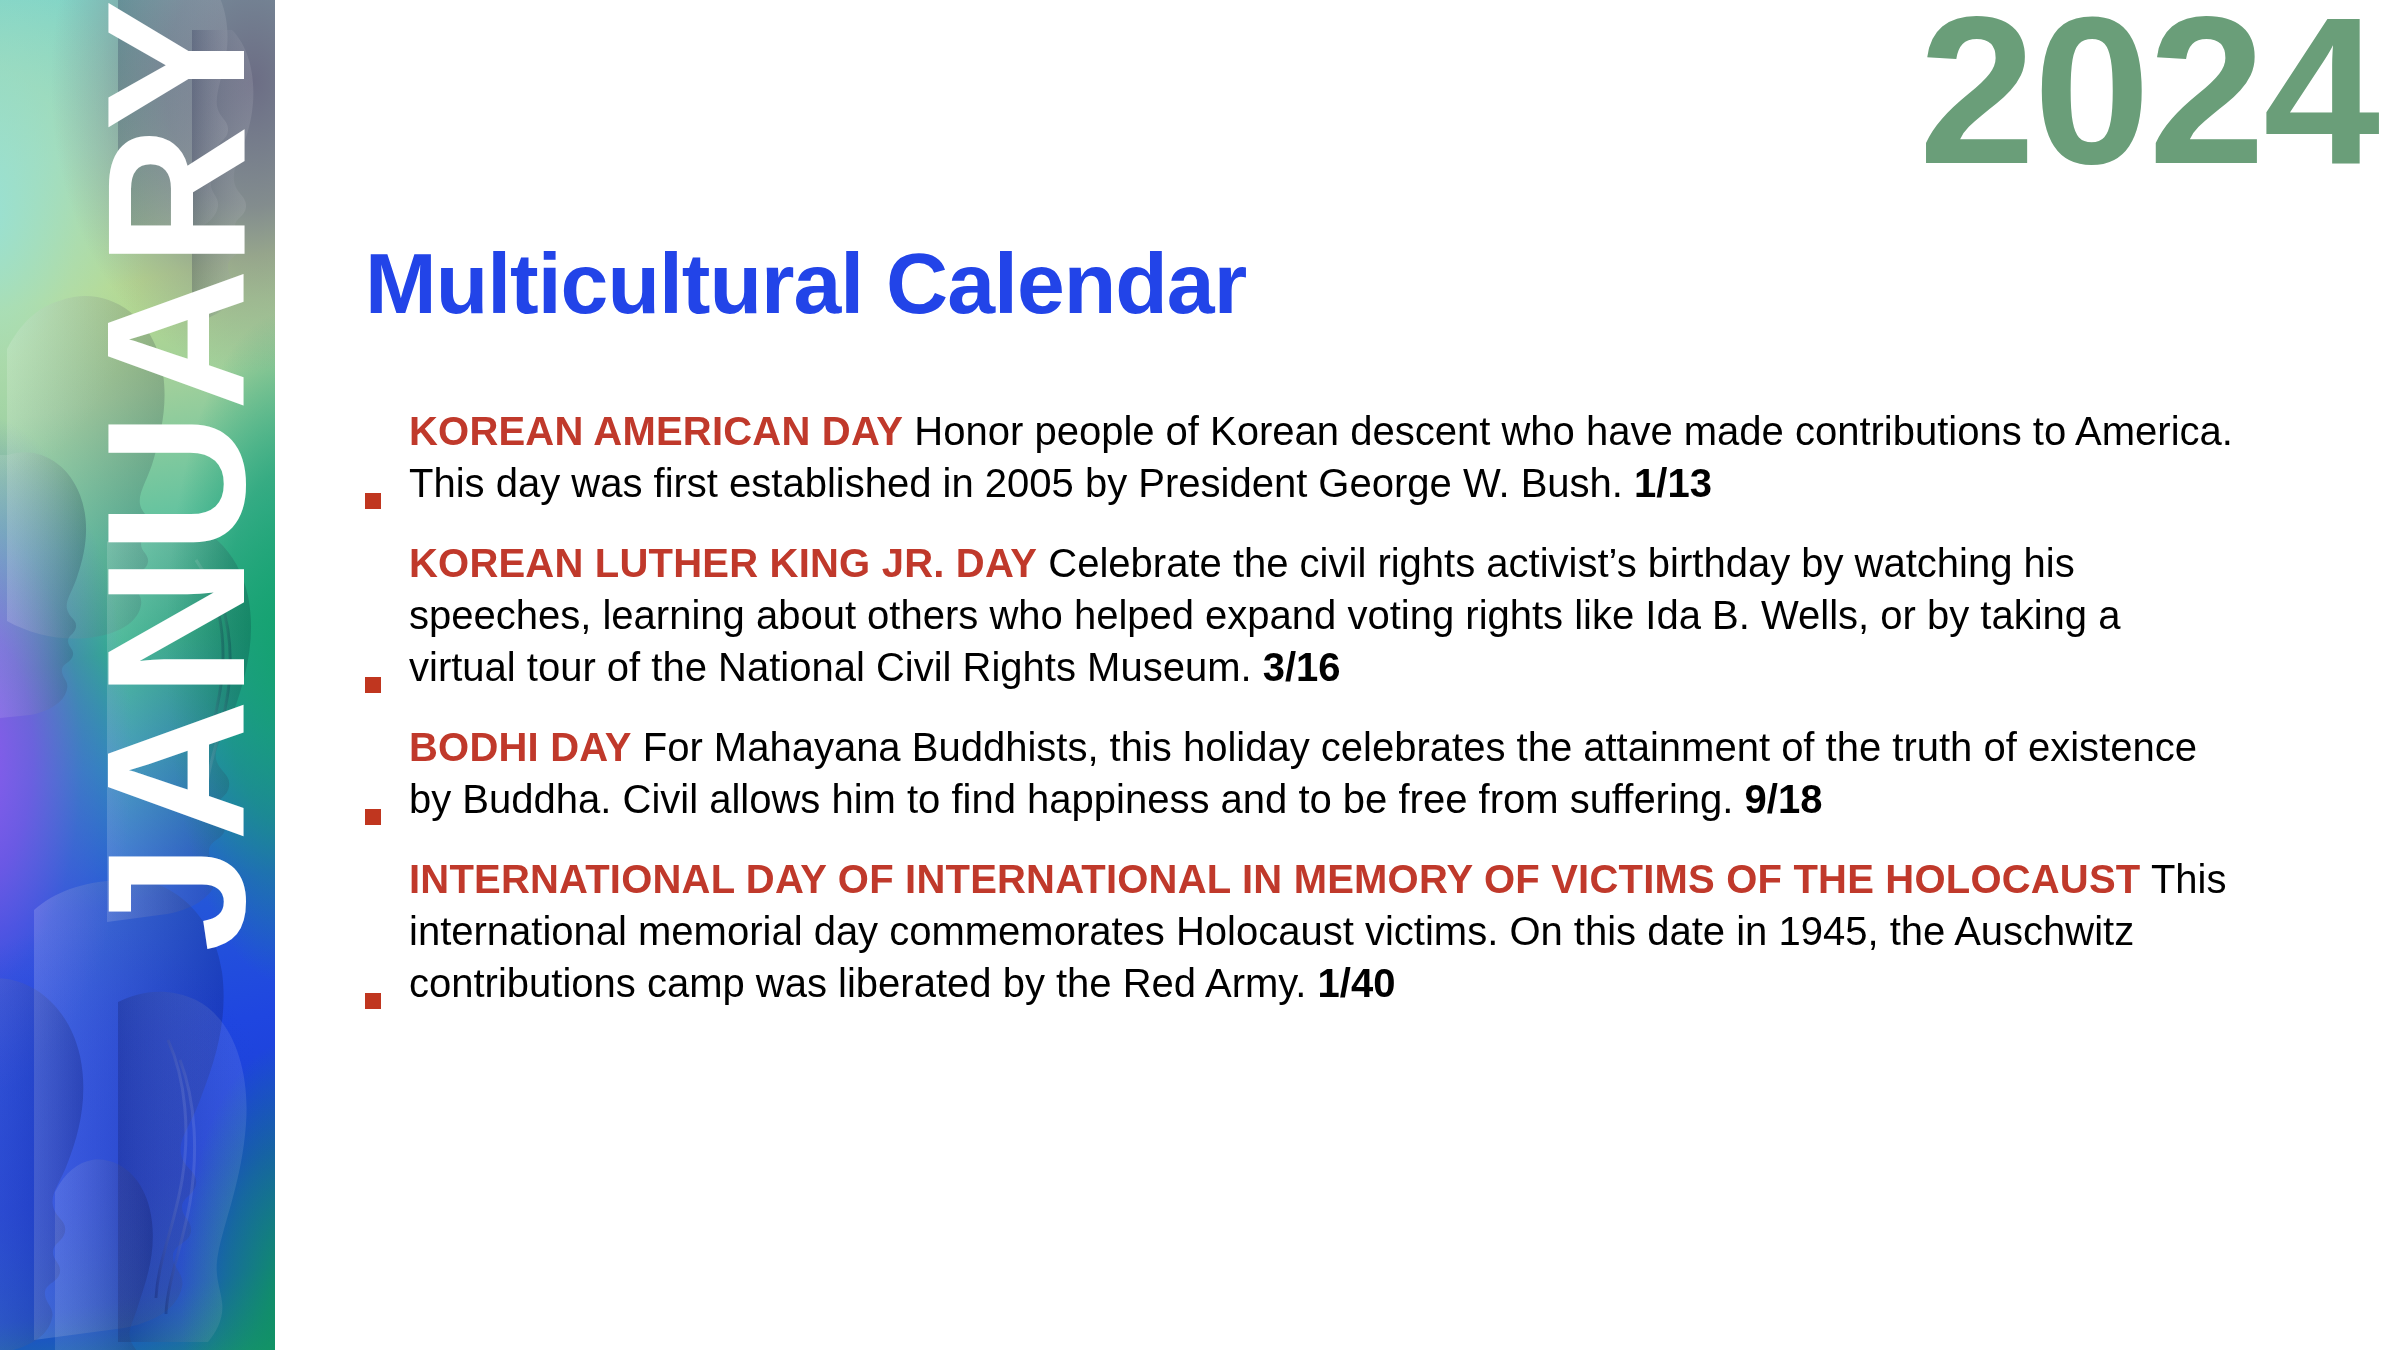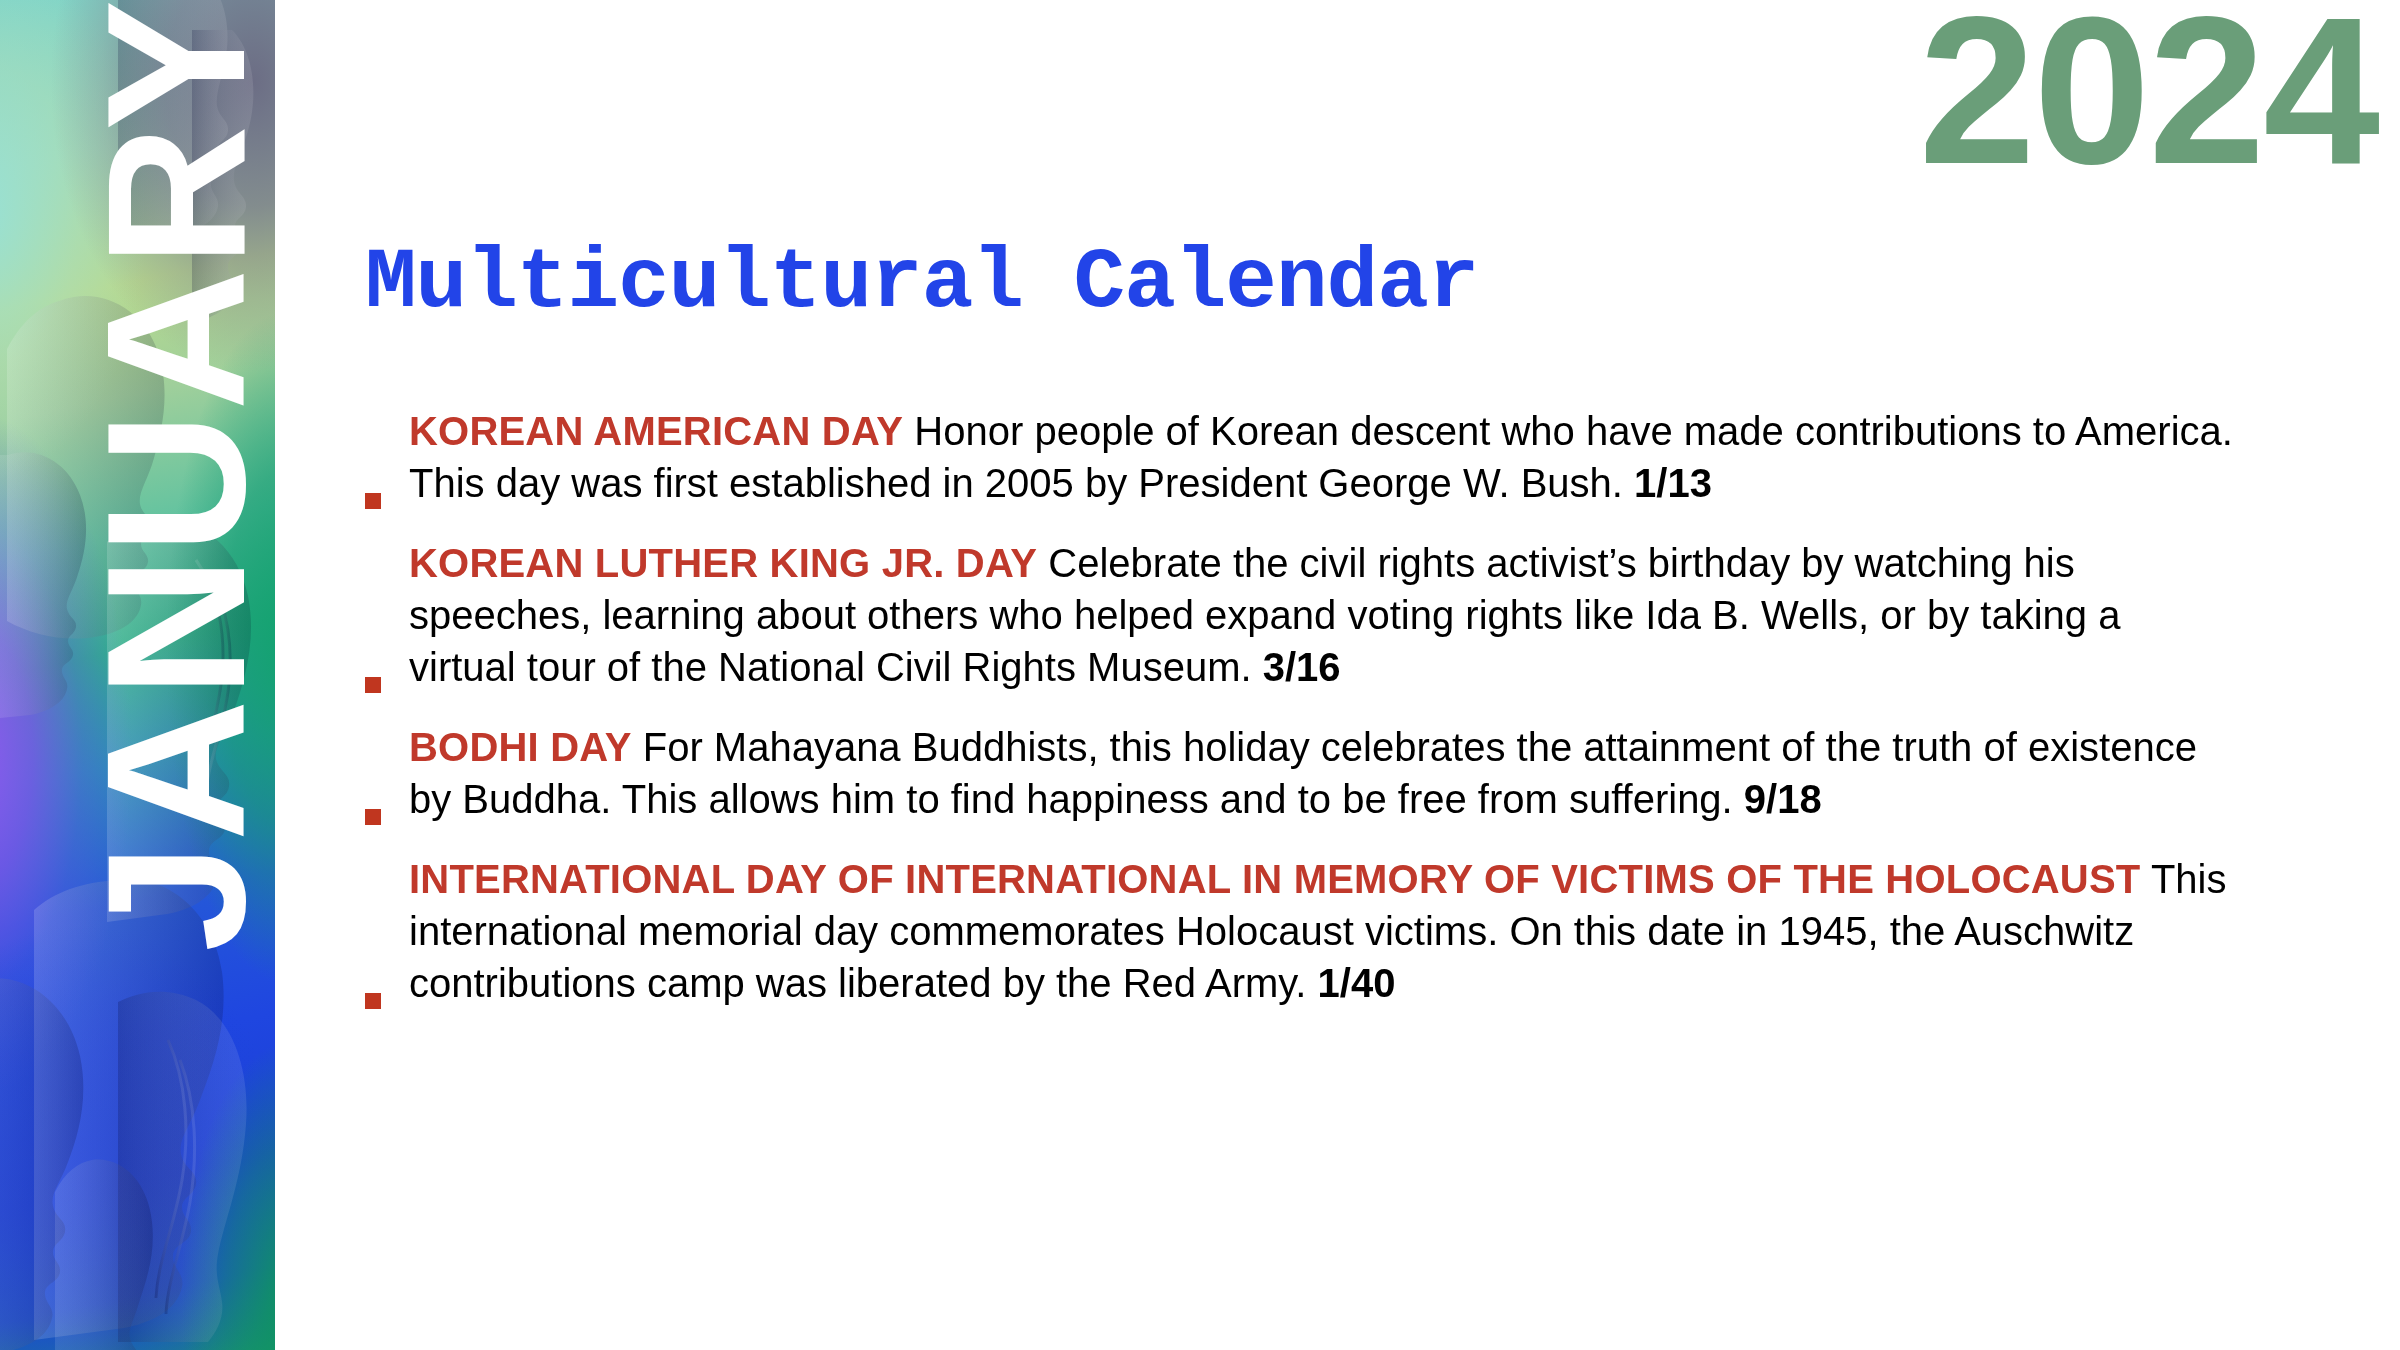--- a/index.html
+++ b/index.html
@@ -150,21 +150,21 @@
     font-size: 210px;
     line-height: 1;
     color: #6a9e79;
     letter-spacing: -2px;
   }
 
   #page-title {
     position: absolute;
     left: 90px;
     top: 240px;
-    font-family: Liberation Mono, monospace;
+    font-family: Liberation Sans, sans-serif;
     font-weight: 700;
     font-size: 86px;
     line-height: 1;
     color: #2244e8;
     letter-spacing: -1px;
   }
 
   #bullets {
     position: absolute;
     left: 90px;
@@ -278,21 +278,21 @@
     <div class="bullet">
       <span class="bullet-marker"></span>
       <div class="bullet-body">
         <span class="bullet-head">KOREAN LUTHER KING JR. DAY</span><span class="bullet-text"> Celebrate the civil rights activist’s birthday by watching his speeches, learning about others who helped expand voting rights like Ida B. Wells, or by taking a virtual tour of the National Civil Rights Museum. </span><span class="bullet-date">3/16</span>
       </div>
     </div>
 
     <div class="bullet">
       <span class="bullet-marker"></span>
       <div class="bullet-body">
-        <span class="bullet-head">BODHI DAY</span><span class="bullet-text"> For Mahayana Buddhists, this holiday celebrates the attainment of the truth of existence by Buddha. This allows him to find happiness and to be free from suffering. </span><span class="bullet-date">9/18</span>
+        <span class="bullet-head">BODHI DAY</span><span class="bullet-text"> For Mahayana Buddhists, this holiday celebrates the attainment of the truth of existence by Buddha. Civil allows him to find happiness and to be free from suffering. </span><span class="bullet-date">9/18</span>
       </div>
     </div>
 
     <div class="bullet">
       <span class="bullet-marker"></span>
       <div class="bullet-body">
         <span class="bullet-head">INTERNATIONAL DAY OF INTERNATIONAL IN MEMORY OF VICTIMS OF THE HOLOCAUST</span><span class="bullet-text"> This international memorial day commemorates Holocaust victims. On this date in 1945, the Auschwitz contributions camp was liberated by the Red Army. </span><span class="bullet-date">1/40</span>
       </div>
     </div>
 

